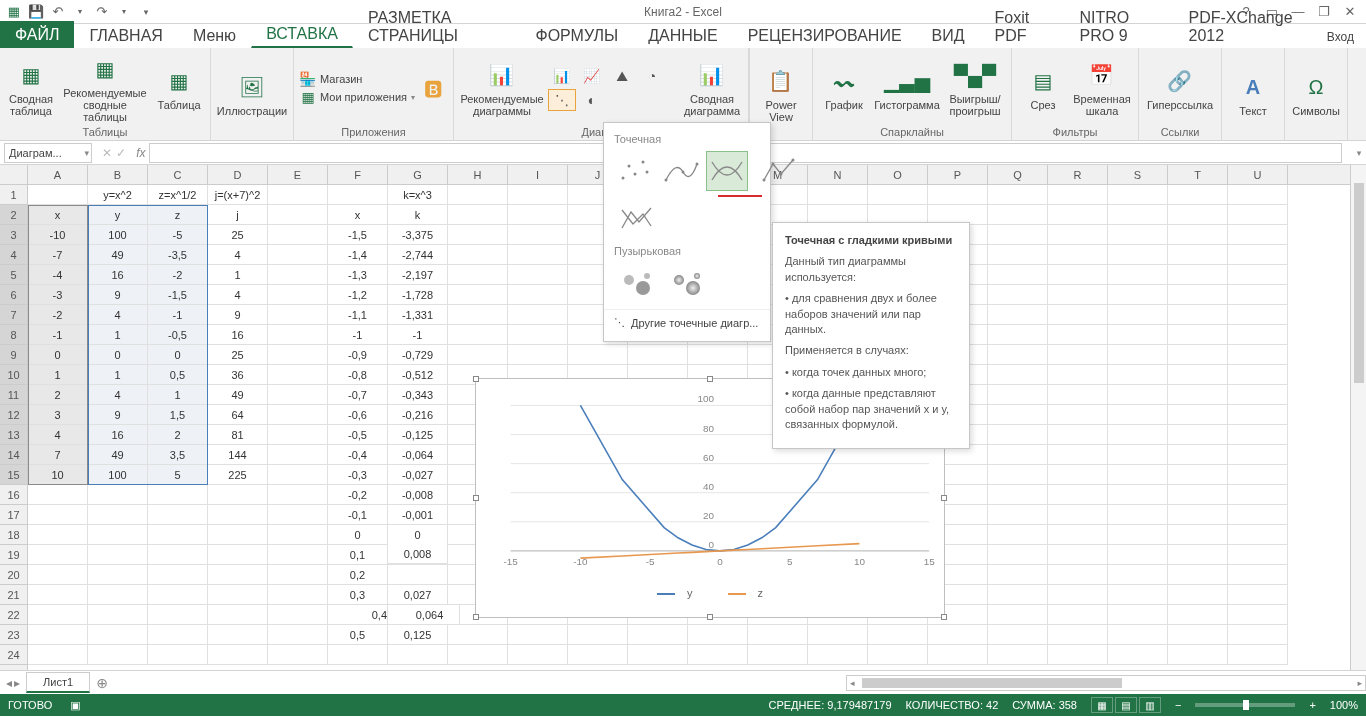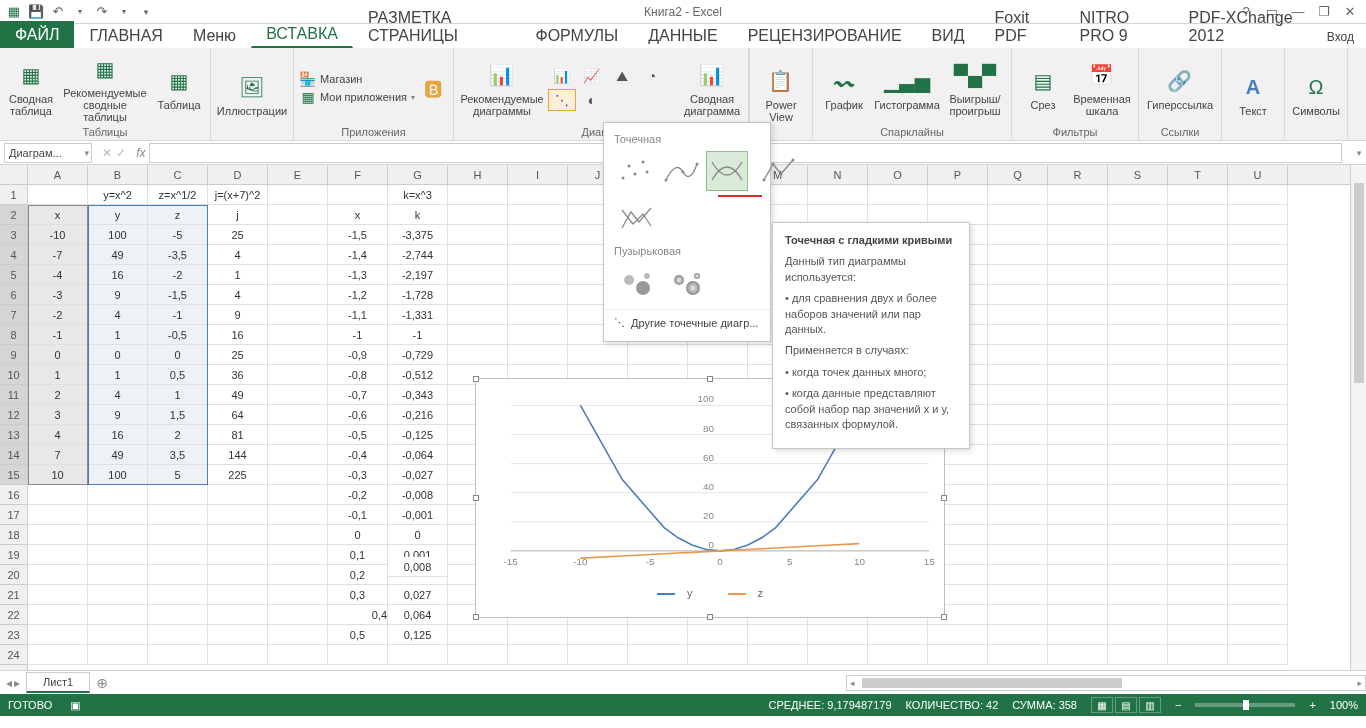--- a/index.html
+++ b/index.html
@@ -921,25 +921,25 @@
         <div class="cell" style="left: 360px; top: 280px; width: 60px;">-0,027</div>
         <div class="cell" style="left: 300px; top: 300px; width: 60px;">-0,2</div>
         <div class="cell" style="left: 360px; top: 300px; width: 60px;">-0,008</div>
         <div class="cell" style="left: 300px; top: 320px; width: 60px;">-0,1</div>
         <div class="cell" style="left: 360px; top: 320px; width: 60px;">-0,001</div>
         <div class="cell" style="left: 300px; top: 340px; width: 60px;">0</div>
         <div class="cell" style="left: 360px; top: 340px; width: 60px;">0</div>
         <div class="cell" style="left: 300px; top: 360px; width: 60px;">0,1</div>
         <div class="cell" style="left: 360px; top: 360px; width: 60px;">0,001</div>
         <div class="cell" style="left: 300px; top: 380px; width: 60px;">0,2</div>
-        <div class="cell" style="left: 360px; top: 372px; width: 60px; text-align: center;">0,008</div>
+        <div class="cell" style="left: 360px; top: 359px; width: 60px; text-align: center;">0,008</div>
         <div class="cell" style="left: 300px; top: 400px; width: 60px;">0,3</div>
         <div class="cell" style="left: 360px; top: 400px; width: 60px;">0,027</div>
         <div class="cell" style="left: 300px; top: 420px; width: 60px; text-align: right;">0,4</div>
-        <div class="cell" style="left: 360px; top: 420px; width: 60px;">0,064</div>
+        <div class="cell" style="left: 372px; top: 420px; width: 60px;">0,064</div>
         <div class="cell" style="left: 300px; top: 440px; width: 60px;">0,5</div>
         <div class="cell" style="left: 360px; top: 440px; width: 60px;">0,125</div>
       </div>
 
     <div class="sel-border" style="left:28px;top:40px;width:60px;height:280px;border-color:#8a8a8a"></div>
     <div class="sel-border" style="left:88px;top:40px;width:120px;height:280px;border-color:#4a7ebb"></div>
   </div>
 </div>
 
 <div class="vscroll">

